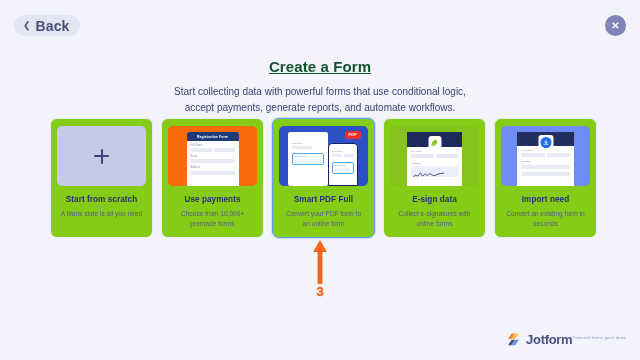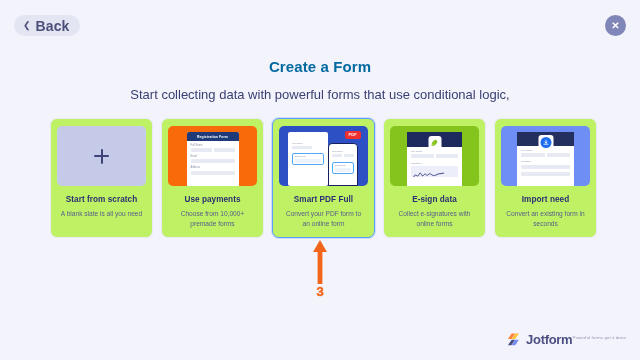--- a/index.html
+++ b/index.html
@@ -36,35 +36,35 @@
   #close-button .x{
     color:#fff; font-size:10px; line-height:1; font-weight:bold;
     transform:translateY(-0.5px);
   }
 
   
   #heading-block{
     position:absolute; top:58px; left:0; right:0; text-align:center;
   }
   #page-title{
-    font-size:15px; font-weight:bold; color:#0369a1; letter-spacing:.1px;
+    font-size:15px; font-weight:bold; color:#14532d; letter-spacing:.1px;text-decoration:underline;
   }
   #page-subtitle{
-    margin-top:9px; font-size:13px; color:#3a3f72; line-height:1.62;
+    margin-top:9px; font-size:10px; color:#3a3f72; line-height:1.62;
   }
   #page-subtitle span{ display:block; }
 
   
   #card-row{
     position:absolute; top:118px; left:50px;
     width:540px;
     display:flex; gap:8px;
   }
   .card{
-    width:103px; background:#bef264;
+    width:103px; background:#84cc16;
     border:1px solid #e8e9f5; border-radius:7px;
     padding:7px 7px 0 7px;
     display:flex; flex-direction:column; align-items:center;
     cursor:pointer; position:relative;
     min-height:118px;
   }
   .card.selected{
     border:1px solid #5b9dfb;
     box-shadow:0 0 0 1px rgba(91,157,251,.25);
   }
@@ -205,20 +205,21 @@
 </button>
 
 <button id="close-button">
   <span class="x">✕</span>
 </button>
 
 <div id="heading-block">
   <div id="page-title">Create a Form</div>
   <div id="page-subtitle">
     <span>Start collecting data with powerful forms that use conditional logic,</span>
+    <span>accept payments, generate reports, and automate workflows.</span>
   </div>
 </div>
 
 <div id="card-row">
 
   <div class="card">
     <div class="thumb t-scratch">
       <span class="plus"></span>
     </div>
     <div class="card-title">Start from scratch</div>

